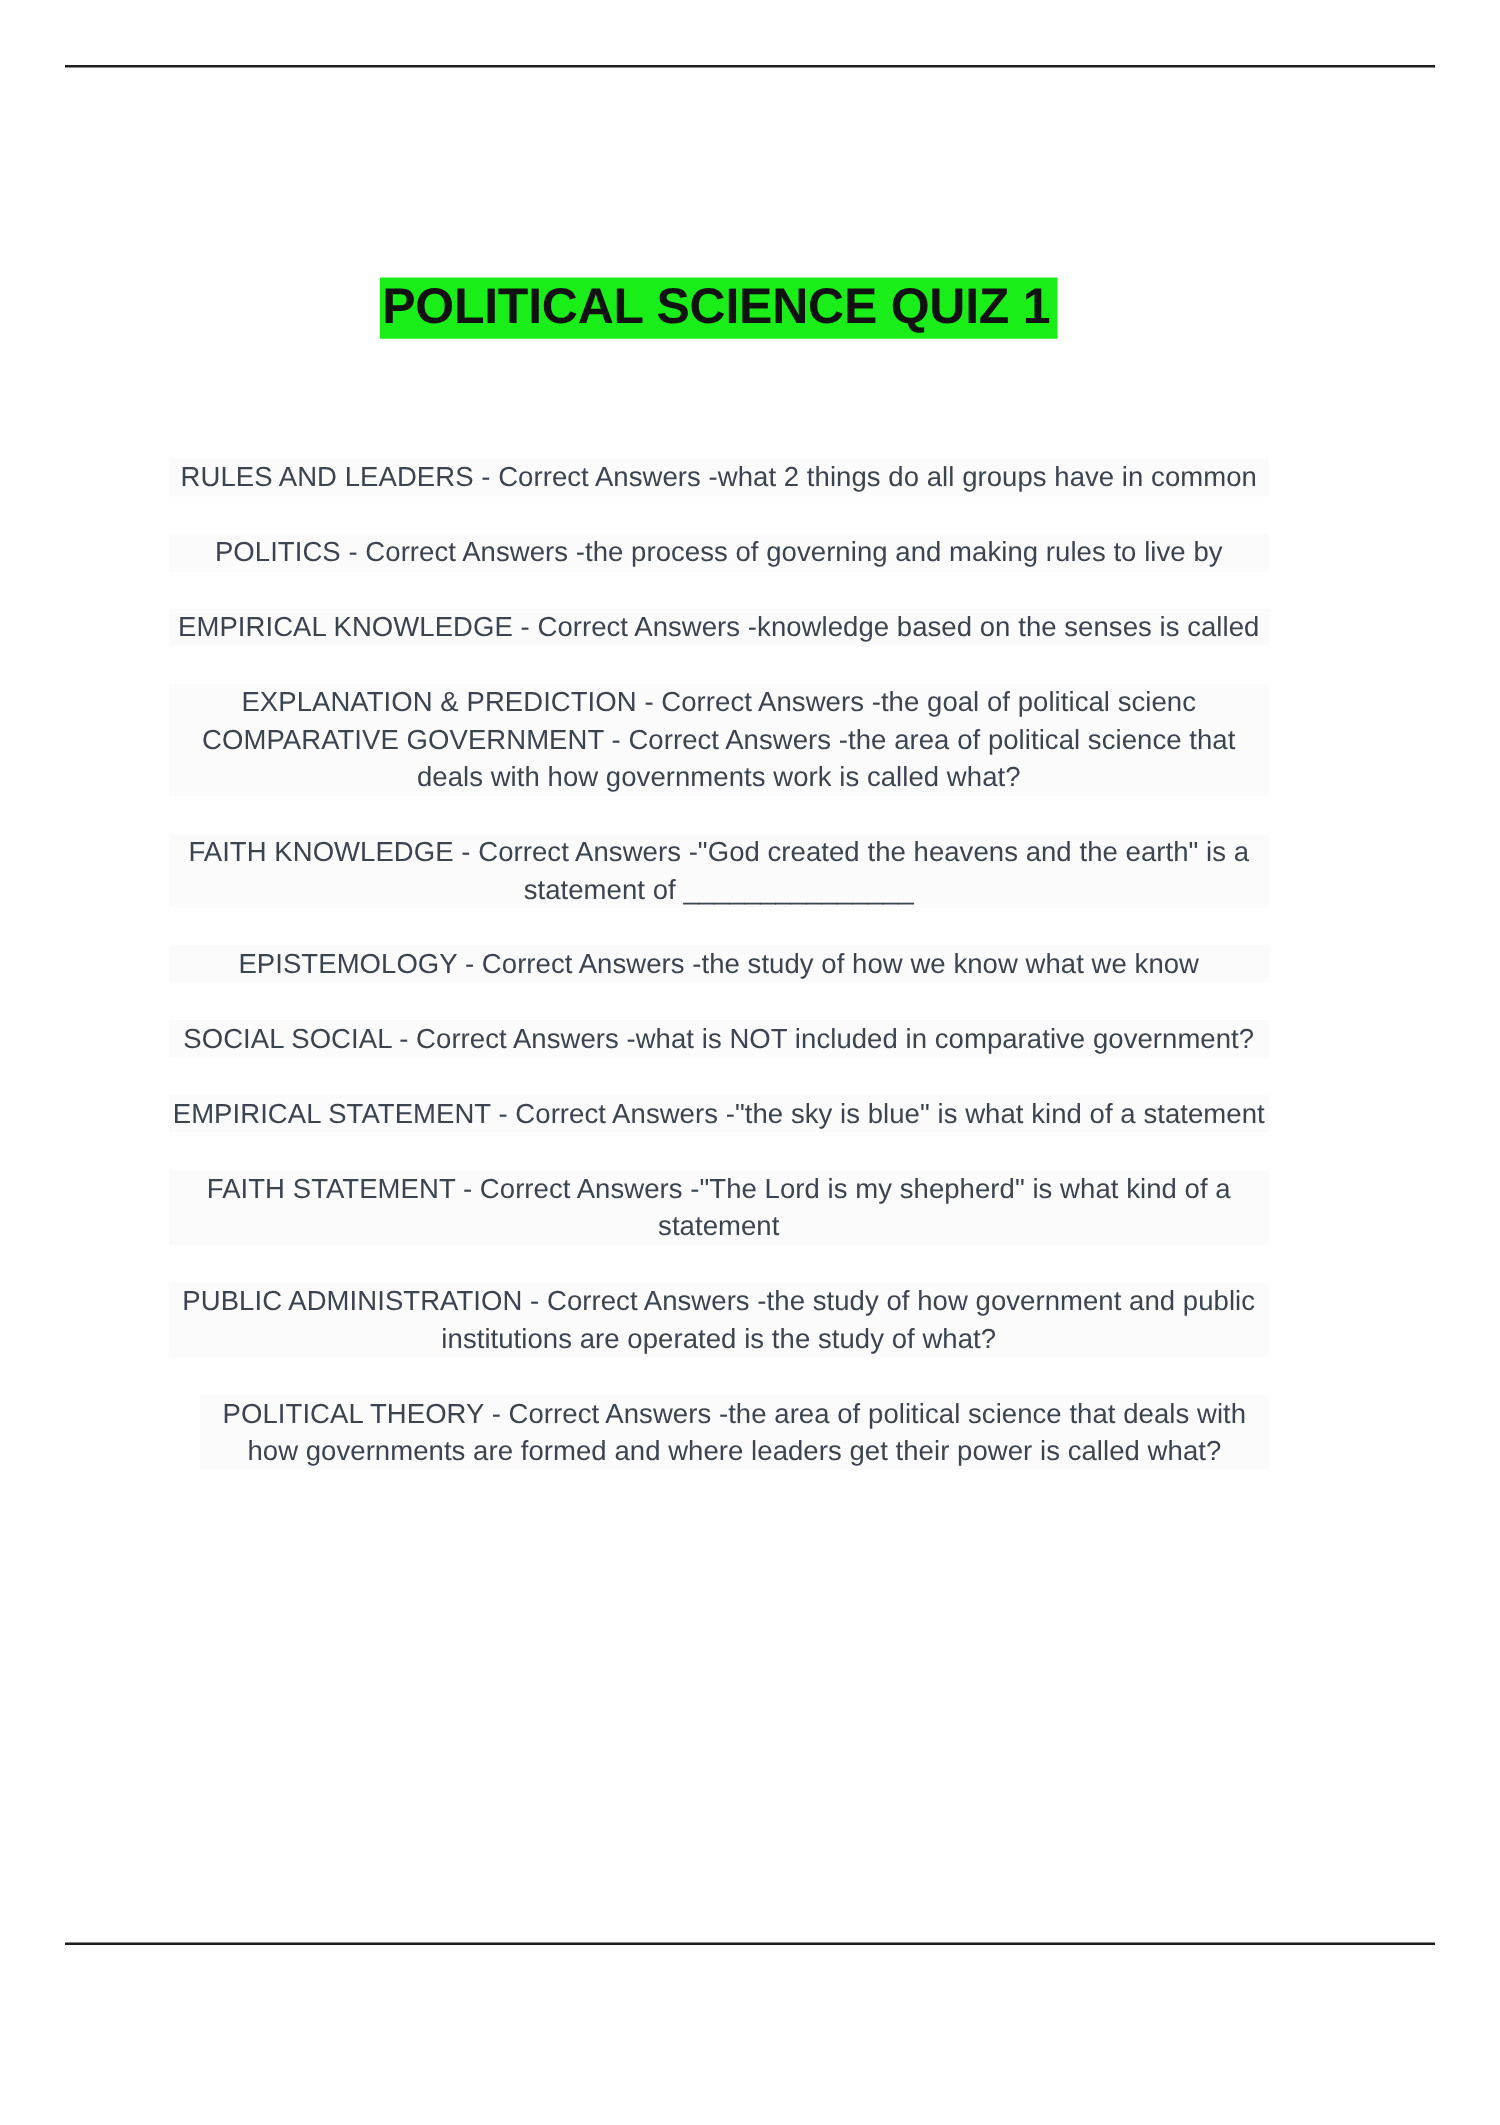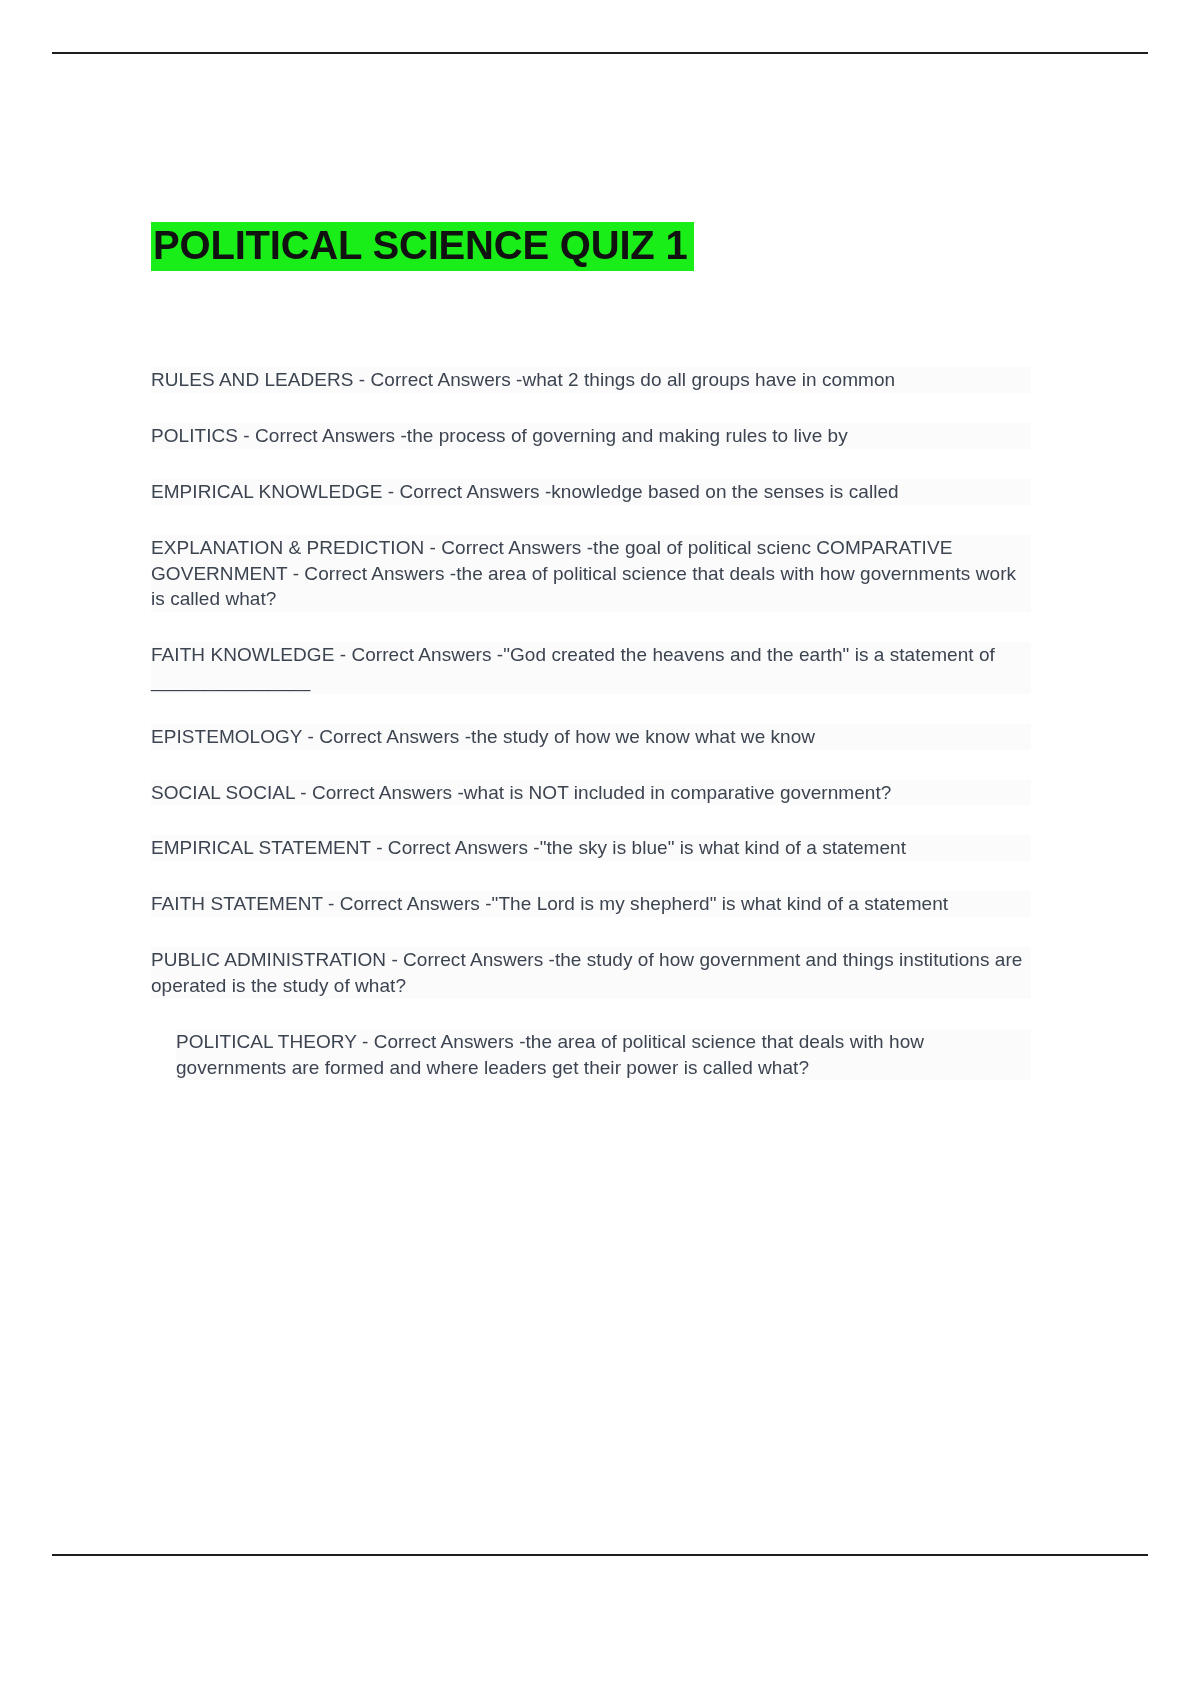--- a/index.html
+++ b/index.html
@@ -28,23 +28,24 @@
     left: 52px;
     width: 1096px;
     height: 0;
     border-top: 2px solid #1d1d1d;
   }
   .rule-top { top: 52px; }
   .rule-bottom { top: 1554px; }
 
   .content {
     position: absolute;
-    left: 151px;
+    left: 135px;
     top: 222px;
     width: 880px;
+    text-align: center;
   }
 
   .doc-title {
     display: inline-block;
     margin: 0;
     padding: 2px 6px 4px 2px;
     background: #19ee19;
     color: #111111;
     font-size: 40px;
     font-weight: bold;
@@ -57,21 +58,21 @@
     margin: 0;
     padding: 0;
     list-style: none;
     margin-top: 96px;
   }
 
   .qa-item {
     margin: 0 0 30px 0;
     padding: 0;
     color: #3c4450;
-    font-size: 19px;
+    font-size: 22px;
     line-height: 1.36;
     letter-spacing: 0.05px;
     background: #fbfbfc;
     max-width: 880px;
   }
   .qa-item:last-child { margin-bottom: 0; margin-left: 25px; }
 </style>
 </head>
 <body>
 
@@ -86,21 +87,21 @@
     <ul class="qa-list">
       <li class="qa-item">RULES AND LEADERS - Correct Answers -what 2 things do all groups have in common</li>
       <li class="qa-item">POLITICS - Correct Answers -the process of governing and making rules to live by</li>
       <li class="qa-item">EMPIRICAL KNOWLEDGE - Correct Answers -knowledge based on the senses is called</li>
       <li class="qa-item">EXPLANATION &amp; PREDICTION - Correct Answers -the goal of political scienc COMPARATIVE GOVERNMENT - Correct Answers -the area of political science that deals with how governments work is called what?</li>
       <li class="qa-item">FAITH KNOWLEDGE - Correct Answers -"God created the heavens and the earth" is a statement of _______________</li>
       <li class="qa-item">EPISTEMOLOGY - Correct Answers -the study of how we know what we know</li>
       <li class="qa-item">SOCIAL SOCIAL - Correct Answers -what is NOT included in comparative government?</li>
       <li class="qa-item">EMPIRICAL STATEMENT - Correct Answers -"the sky is blue" is what kind of a statement</li>
       <li class="qa-item">FAITH STATEMENT - Correct Answers -"The Lord is my shepherd" is what kind of a statement</li>
-      <li class="qa-item">PUBLIC ADMINISTRATION - Correct Answers -the study of how government and things institutions are operated is the study of what?</li>
+      <li class="qa-item">PUBLIC ADMINISTRATION - Correct Answers -the study of how government and public institutions are operated is the study of what?</li>
       <li class="qa-item">POLITICAL THEORY - Correct Answers -the area of political science that deals with how governments are formed and where leaders get their power is called what?</li>
     </ul>
 
   </div>
 
   <div class="rule rule-bottom"></div>
 
 </div>
 
 </body></html>

